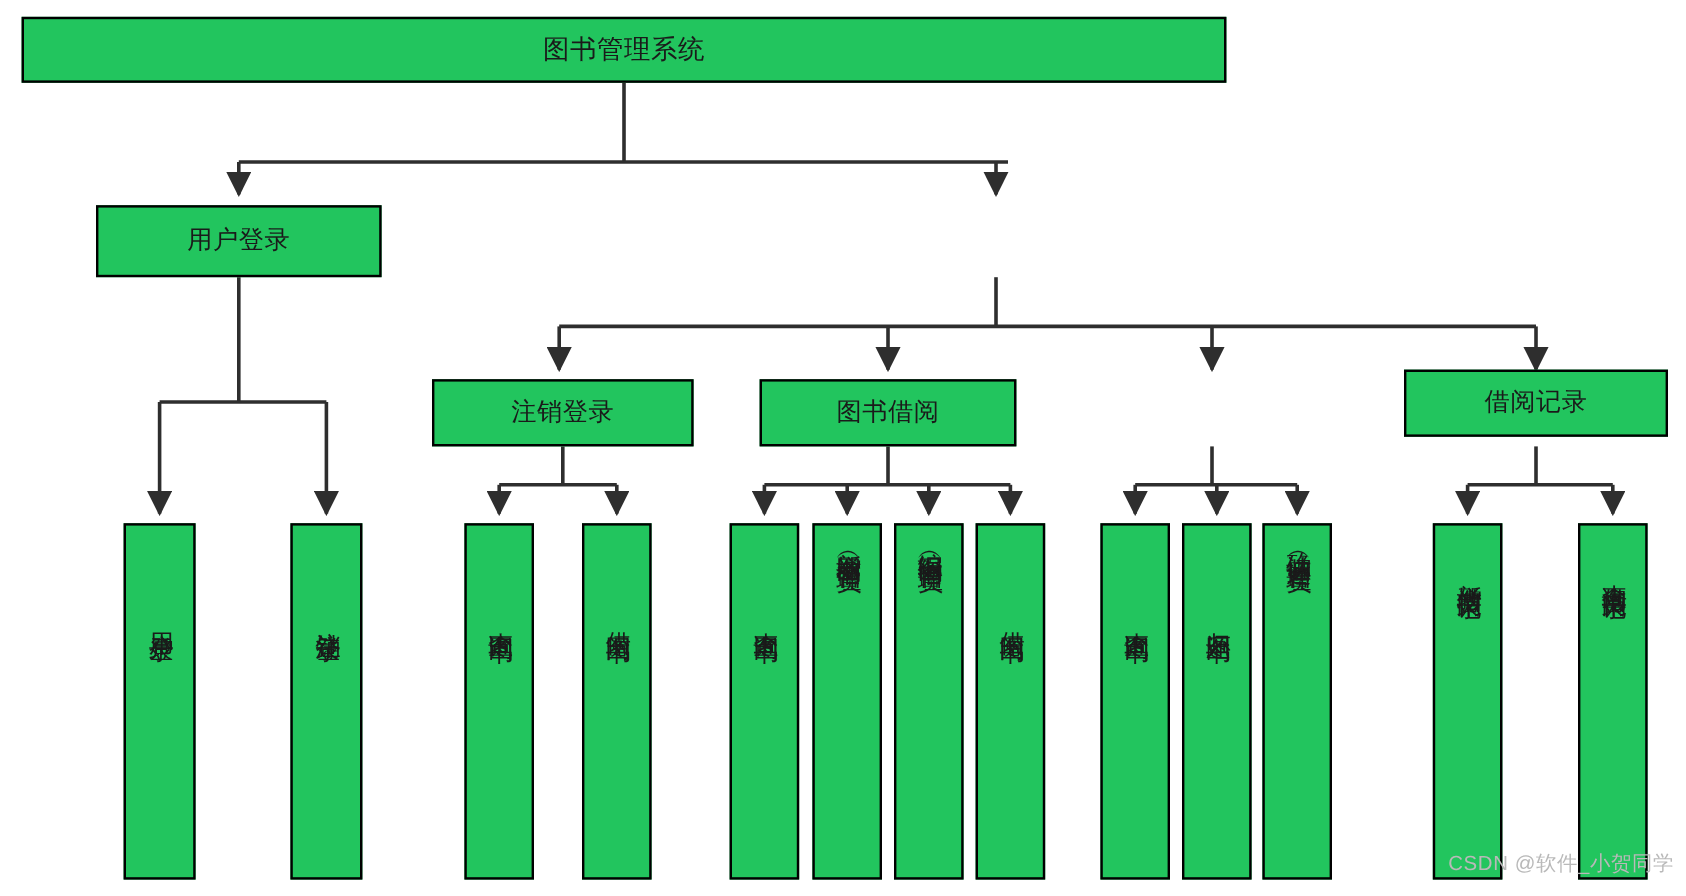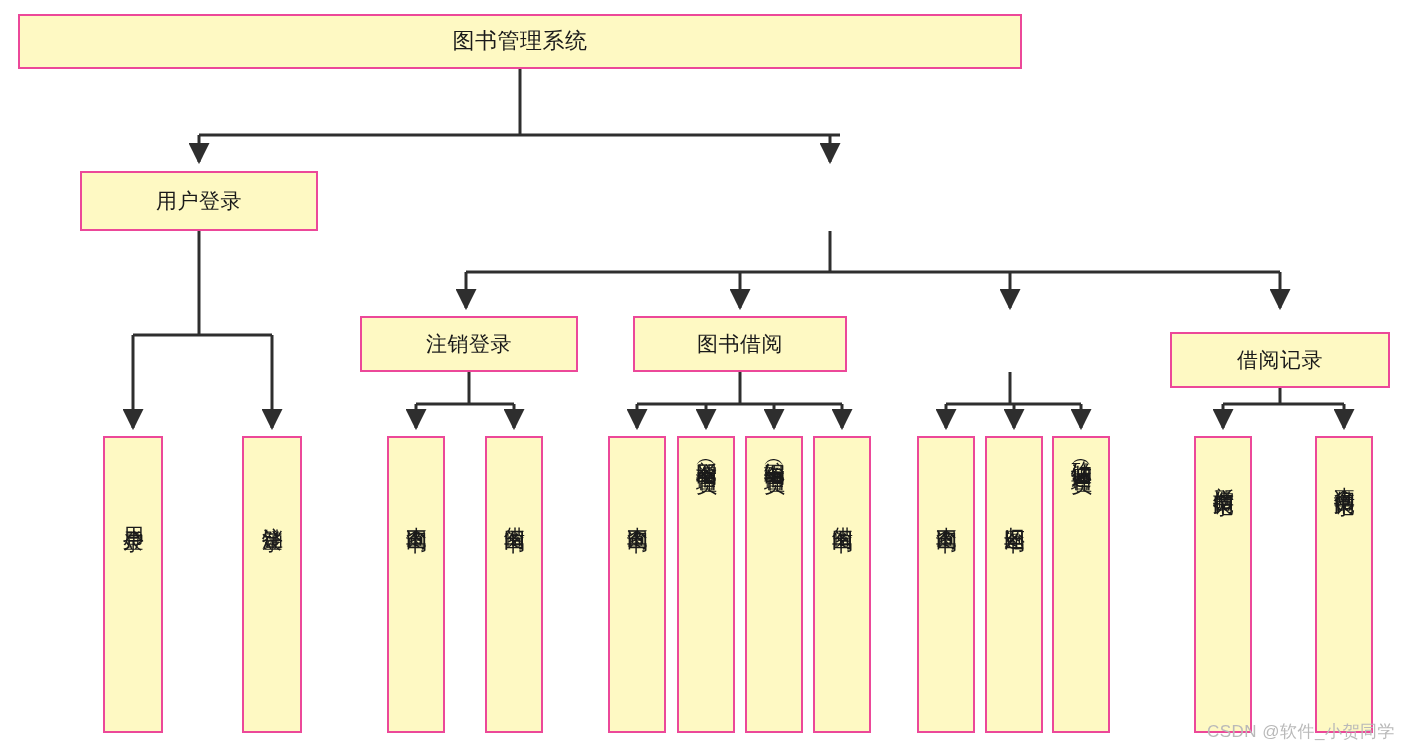--- a/index.html
+++ b/index.html
@@ -20,22 +20,22 @@
   svg#wires {
     position: absolute;
     left: 0;
     top: 0;
     width: 1405px;
     height: 747px;
   }
   .node {
     position: absolute;
     box-sizing: border-box;
-    border: 2px solid #ec4899;
-    background: #fef9c3;
+    border: 2px solid #000000;
+    background: #22c55e;
     display: flex;
     align-items: center;
     justify-content: center;
     color: #1a1a1a;
   }
   .node .label {
     display: block;
     text-align: center;
     line-height: 1.28;
     letter-spacing: 0.5px;
@@ -61,21 +61,21 @@
     line-height: 1.18;
     letter-spacing: 2px;
     white-space: nowrap;
   }
   .node.vert.tall .label {
     letter-spacing: 2px;
   }
   .watermark {
     position: absolute;
     right: 10px;
-    bottom: 4px;
+    bottom: 16px;
     font-size: 17px;
     color: #b9b9b9;
     white-space: nowrap;
     letter-spacing: 0.5px;
   }
 </style>
 </head>
 <body>
 
 <div id="canvas">
@@ -137,21 +137,21 @@
   <div class="node horiz" style="left:80px; top:171px; width:238px; height:60px;">
     <span class="label">用户登录</span>
   </div>
 
   <div class="node horiz" style="left:360px; top:316px; width:218px; height:56px;">
     <span class="label">注销登录</span>
   </div>
   <div class="node horiz" style="left:633px; top:316px; width:214px; height:56px;">
     <span class="label">图书借阅</span>
   </div>
-  <div class="node horiz" style="left:1170px; top:332px; width:220px; height:56px;">
+  <div class="node horiz" style="left:1170px; top:308px; width:220px; height:56px;">
     <span class="label">借阅记录</span>
   </div>
 
   <div class="node vert" style="left:103px; top:436px; width:60px; height:297px; padding-top:72px;">
     <span class="label">用户登录</span>
   </div>
   <div class="node vert" style="left:242px; top:436px; width:60px; height:297px; padding-top:72px;">
     <span class="label">注销登录</span>
   </div>
 

